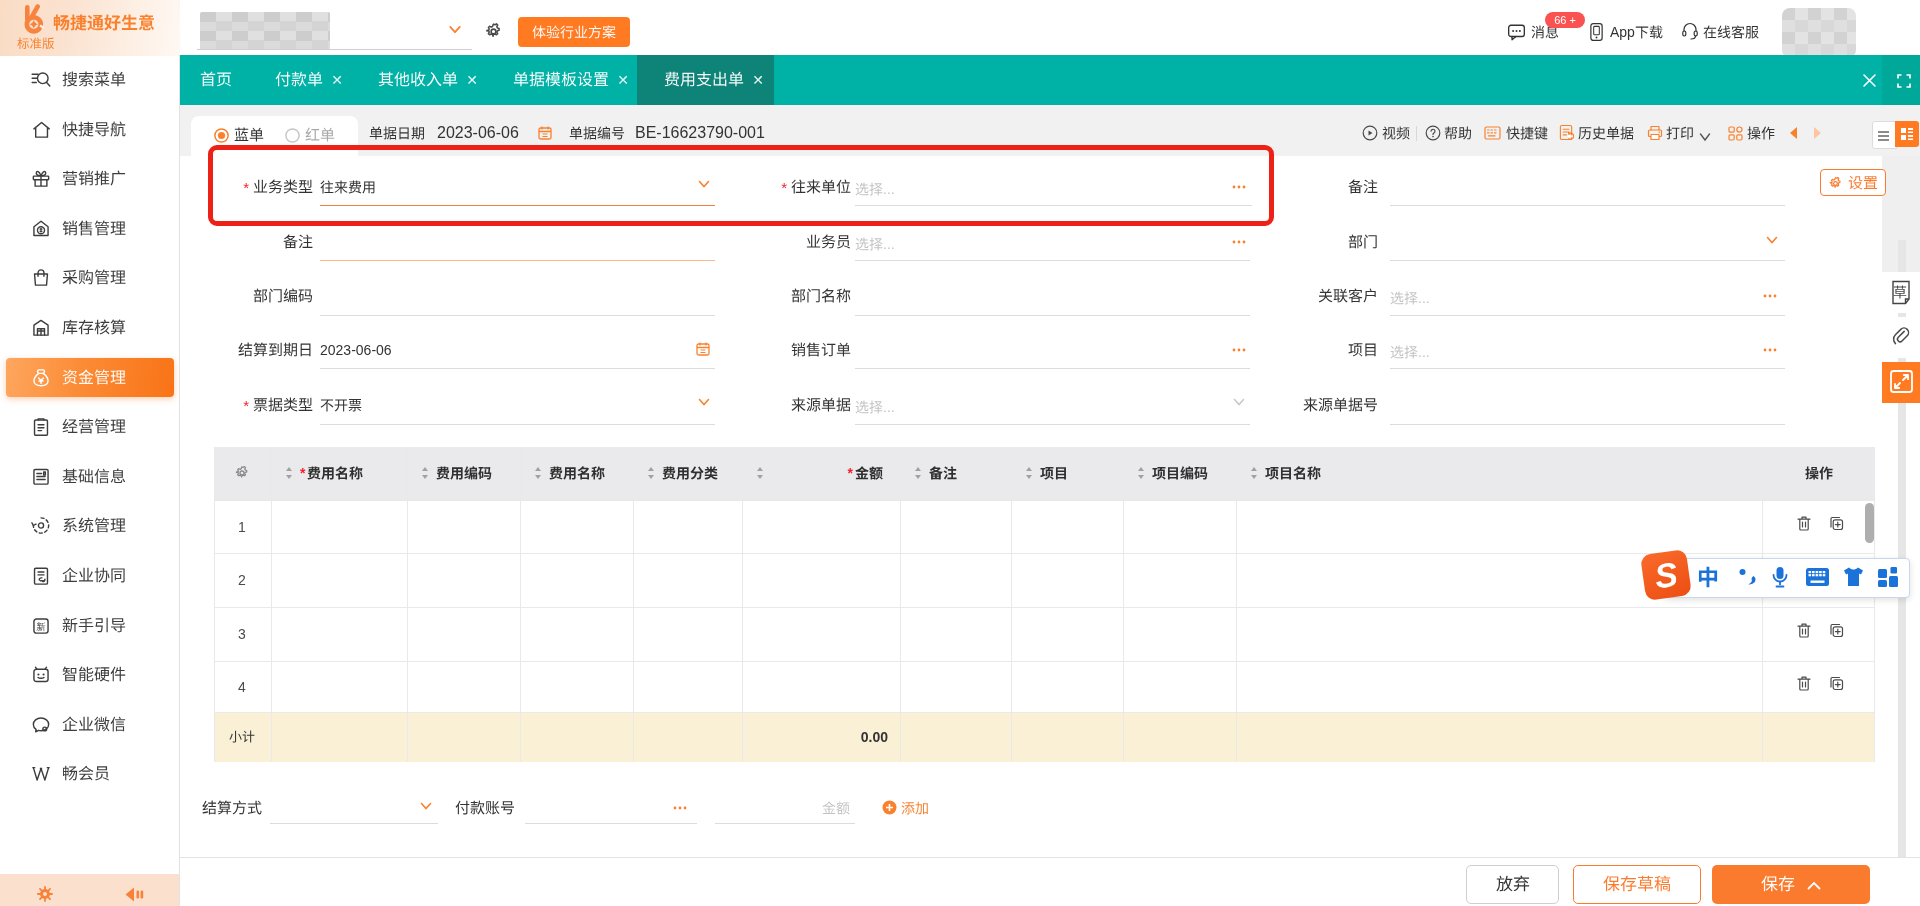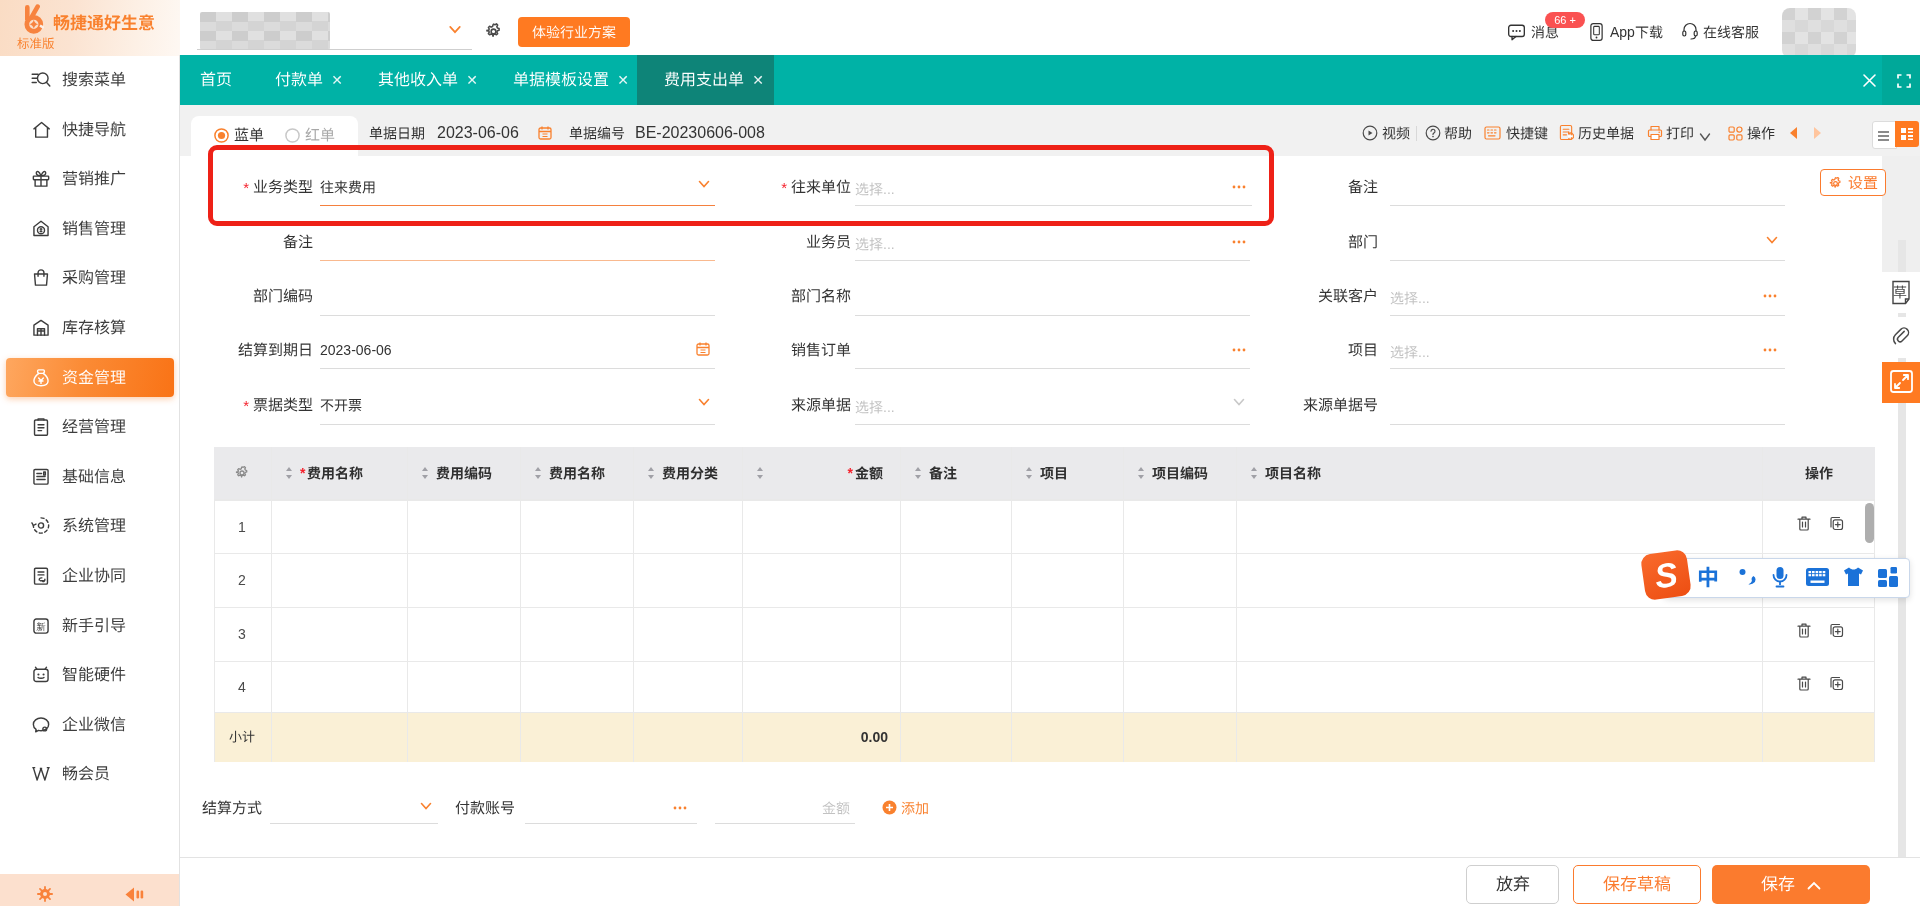--- a/index.html
+++ b/index.html
@@ -486,21 +486,21 @@
         <rect x="2" y="3" width="12" height="11" rx="1.5" stroke="#F9812E" stroke-width="1.3" fill="none"></rect>
         <path d="M5 1.5 V4.5 M11 1.5 V4.5 M2 6.5 H14" stroke="#F9812E" stroke-width="1.3"></path>
         <path d="M5.5 9 H10.5 M5.5 11.5 H10.5" stroke="#F9812E" stroke-width="1.2"></path>
       </svg></div>
 <div style="position:absolute;left:569px;top:123px;height:20px;line-height:20px;white-space:nowrap;color:#333;font-size:14px;"><svg class="k" style="width:56px;height:14px;" viewBox="0 0 400 100">
         <use href="#g5355" x="0"></use>
         <use href="#g636e" x="100"></use>
         <use href="#g7f16" x="200"></use>
         <use href="#g53f7" x="300"></use>
       </svg></div>
-<div style="position:absolute;left:635px;top:122px;height:22px;line-height:22px;white-space:nowrap;color:#333;font-size:16px;"><span>BE-20230606-008</span></div>
+<div style="position:absolute;left:635px;top:122px;height:22px;line-height:22px;white-space:nowrap;color:#333;font-size:16px;"><span>BE-16623790-001</span></div>
 <div style="position:absolute;left:1362px;top:125px;width:16px;height:16px;"><svg width="16" height="16" viewBox="0 0 16 16" fill="none">
         <circle cx="8" cy="8" r="6.8" stroke="#4A4A4A" stroke-width="1.2" fill="none"></circle>
         <path d="M6.5 5.5 L10.5 8 L6.5 10.5 Z" fill="#4A4A4A"></path>
       </svg></div>
 <div style="position:absolute;left:1382px;top:123px;height:20px;line-height:20px;white-space:nowrap;color:#333;font-size:14px;"><svg class="k" style="width:28px;height:14px;" viewBox="0 0 200 100">
         <use href="#g89c6" x="0"></use>
         <use href="#g9891" x="100"></use>
       </svg></div>
 <div style="position:absolute;left:1416px;top:126px;width:1px;height:15px;background:#D8D8D8;"></div>
 <div style="position:absolute;left:1425px;top:125px;width:16px;height:16px;"><svg width="16" height="16" viewBox="0 0 16 16" fill="none">

